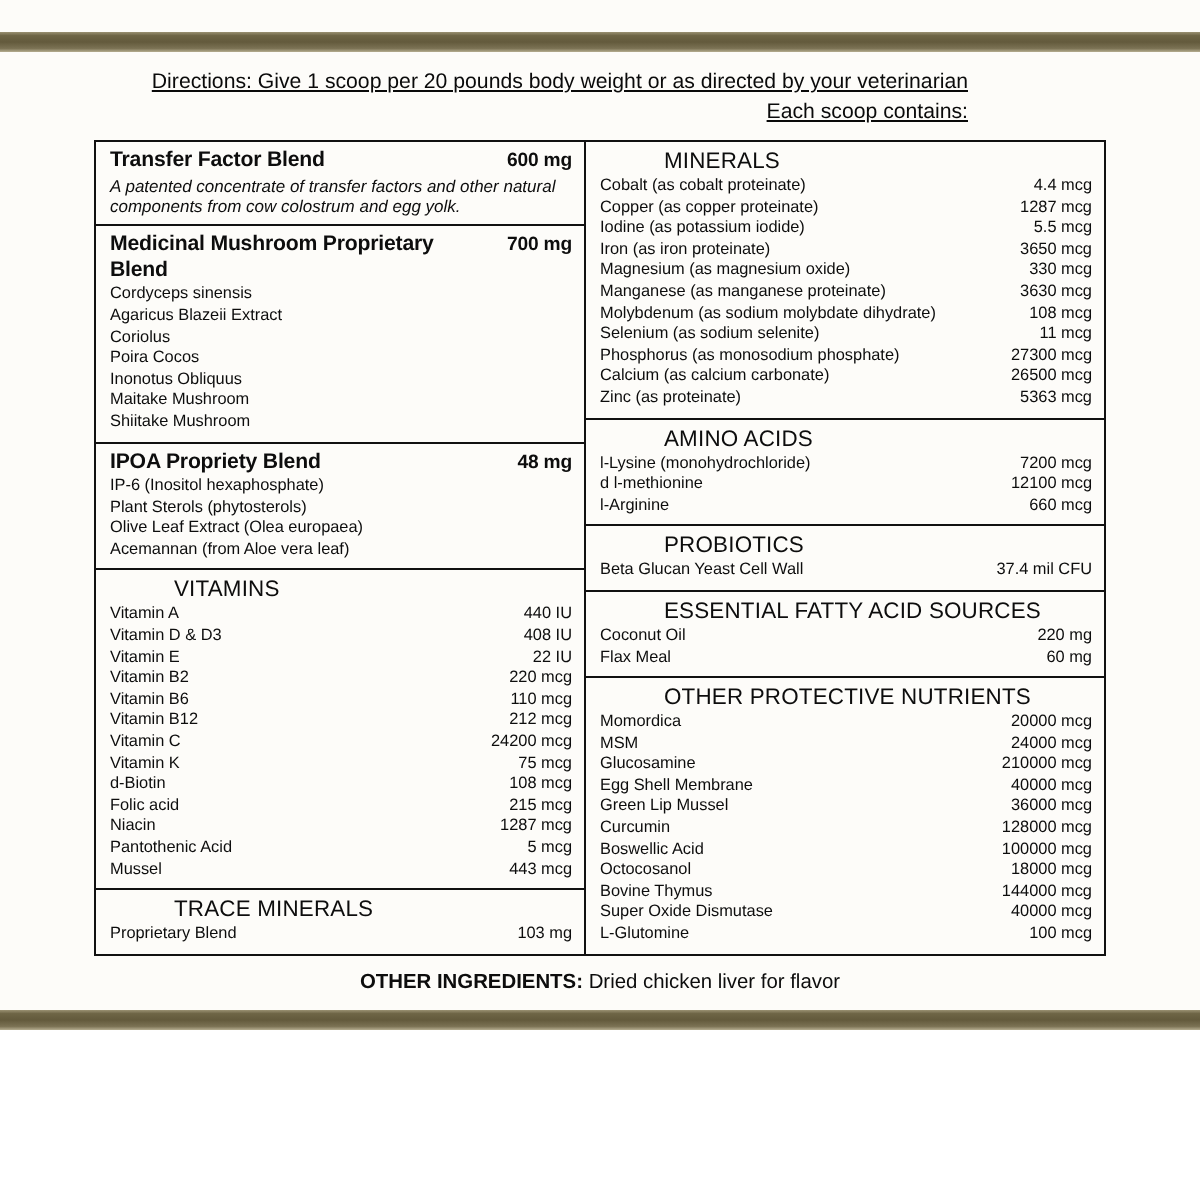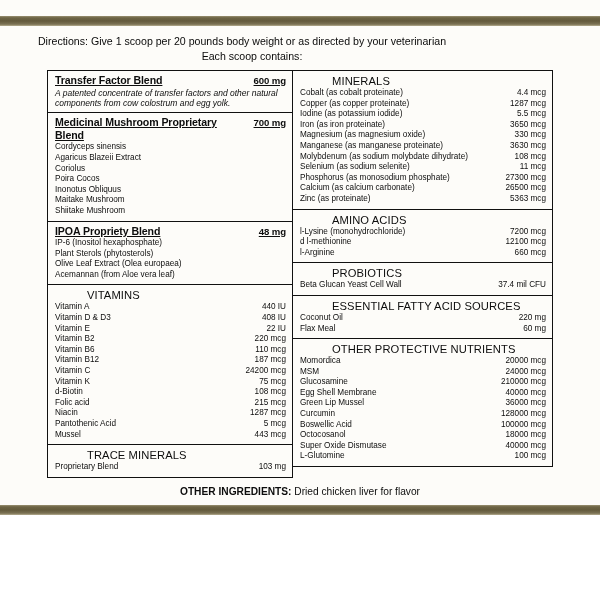--- a/index.html
+++ b/index.html
@@ -53,24 +53,25 @@
     left: 0; top: 0;
     width: 600px; height: 16px;
     background: #fdfcf9;
   }
 
   
   #directions {
     position: absolute;
     left: 0; top: 34px;
     width: 484px;
-    text-align: center;
+    text-align: right;
     font-size: 10.6px;
     line-height: 15px;
     color: #0a0a0a;
+    text-decoration: underline;
   }
   #directions .line2 { display: block; margin-left: 20px; }
 
   
   #facts-box {
     position: absolute;
     left: 47px;
     top: 70px;
     width: 506px;
     display: flex;
@@ -94,21 +95,20 @@
   #right-column .panel { border-left: none; }
 
   .panel-head {
     display: flex;
     justify-content: space-between;
     align-items: baseline;
     font-weight: bold;
     font-size: 10.6px;
     line-height: 13px;
     letter-spacing: -0.1px;
-    text-decoration: underline;
   }
   .panel-head .amt {
     font-weight: bold;
     font-size: 9.6px;
     white-space: nowrap;
     padding-left: 8px;
   }
   .section-title {
     font-weight: normal;
     font-size: 11.2px;
@@ -248,21 +248,21 @@
           <div class="row">
               <span class="nm">Vitamin B2</span>
               <span class="val">220 mcg</span>
             </div>
           <div class="row">
               <span class="nm">Vitamin B6</span>
               <span class="val">110 mcg</span>
             </div>
           <div class="row">
               <span class="nm">Vitamin B12</span>
-              <span class="val">187 mcg</span>
+              <span class="val">212 mcg</span>
             </div>
           <div class="row">
               <span class="nm">Vitamin C</span>
               <span class="val">24200 mcg</span>
             </div>
           <div class="row">
               <span class="nm">Vitamin K</span>
               <span class="val">75 mcg</span>
             </div>
           <div class="row">
@@ -421,20 +421,24 @@
               <span class="nm">Curcumin</span>
               <span class="val">128000 mcg</span>
             </div>
           <div class="row">
               <span class="nm">Boswellic Acid</span>
               <span class="val">100000 mcg</span>
             </div>
           <div class="row">
               <span class="nm">Octocosanol</span>
               <span class="val">18000 mcg</span>
+            </div>
+          <div class="row">
+              <span class="nm">Bovine Thymus</span>
+              <span class="val">144000 mcg</span>
             </div>
           <div class="row">
               <span class="nm">Super Oxide Dismutase</span>
               <span class="val">40000 mcg</span>
             </div>
           <div class="row">
               <span class="nm">L-Glutomine</span>
               <span class="val">100 mcg</span>
             </div>
         </div>

